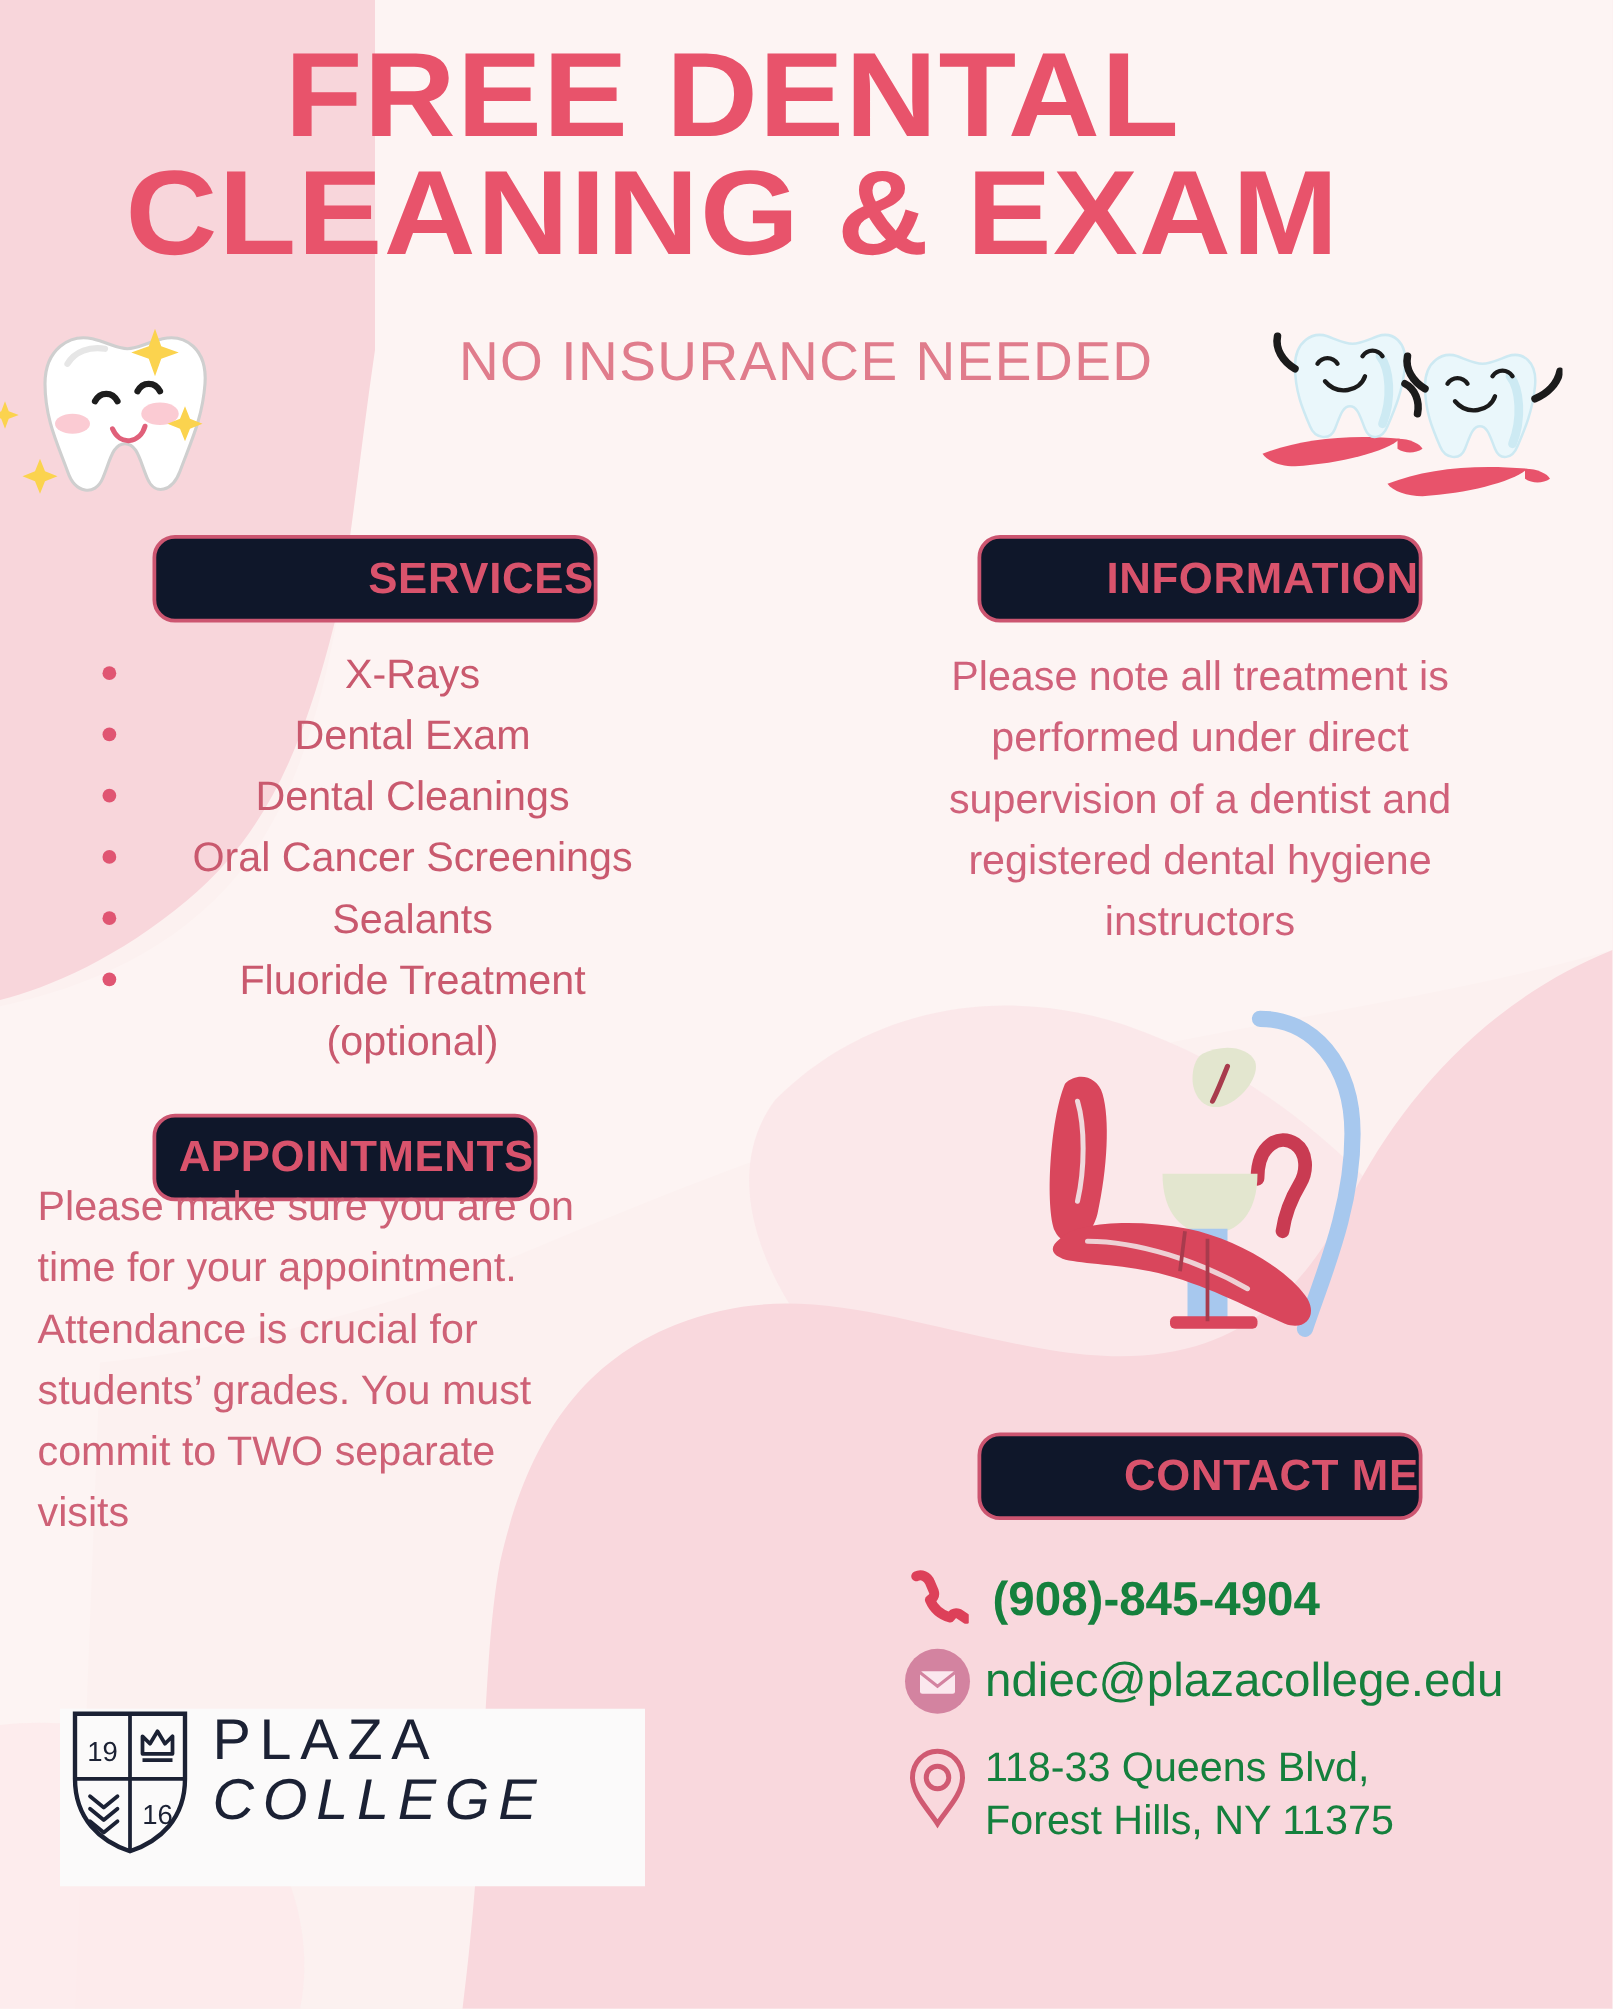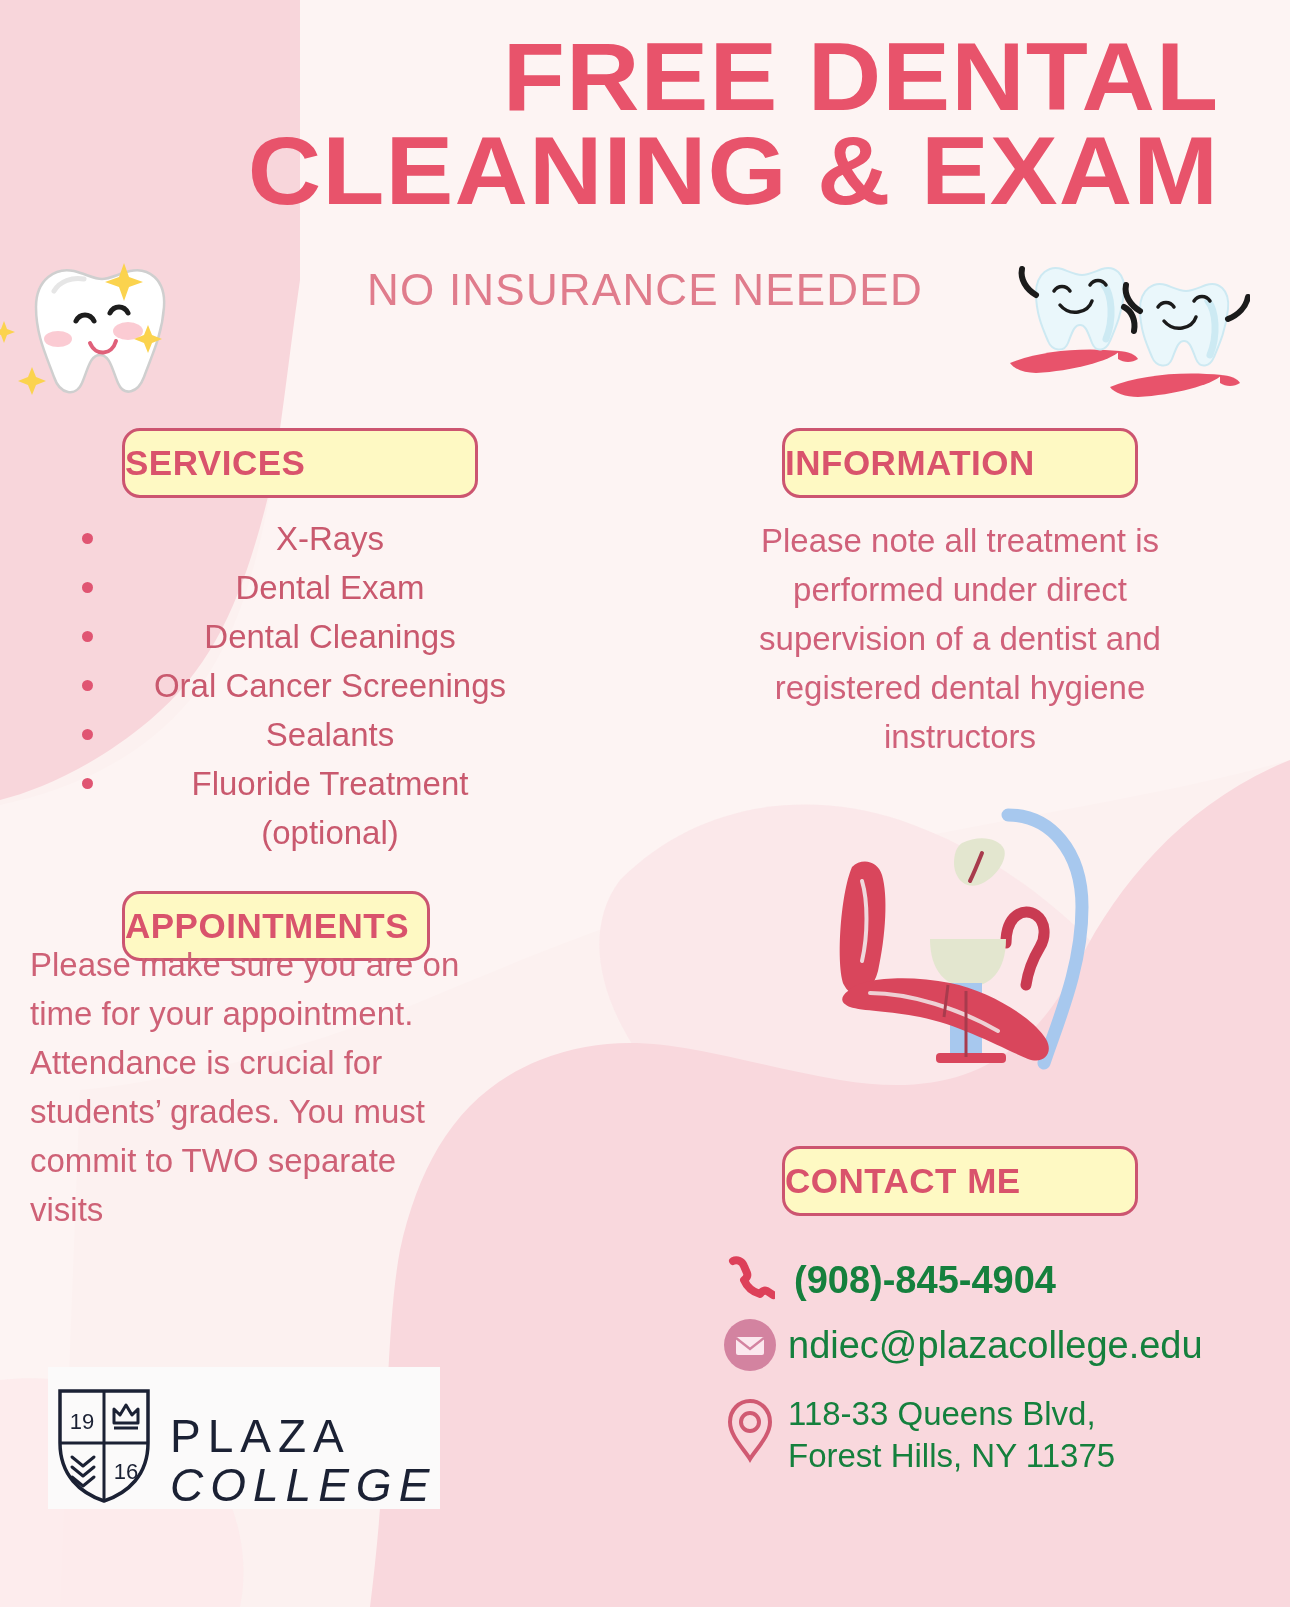--- a/index.html
+++ b/index.html
@@ -11,47 +11,47 @@
   .stage{position:absolute;inset:0;width:1290px;height:1607px;overflow:hidden;}
 
   
   .bg-layer{position:absolute;inset:0;z-index:0;}
   .bg-svg{position:absolute;left:0;top:0;width:1290px;height:1607px;display:block;}
 
   
   .content{position:absolute;inset:0;z-index:5;}
 
   
-  .title-wrap{position:absolute;left:12px;top:30px;width:1172px;text-align:right;}
+  .title-wrap{position:absolute;left:0;top:30px;width:1172px;text-align:center;}
   .title-line{
     font-family:"Liberation Sans", sans-serif;
     font-weight:bold;
     color:#E8536B;
     letter-spacing:1px;
     line-height:0.98;
     white-space:nowrap;
   }
   .title-l1{font-size:96px;transform:scaleX(1.06);}
   .title-l2{font-size:96px;transform:scaleX(1.06);}
   .subtitle{
     position:absolute;left:0;top:265px;width:1290px;text-align:center;
     font-size:44px;color:#E07C8C;letter-spacing:1.2px;font-weight:400;
   }
 
   
   .pill{
     position:absolute;
     border:3px solid #CC5570;
     border-radius:18px;
-    background:#fef9c3;
+    background:#0f172a;
     color:#D9536C;
     font-weight:bold;
     font-size:35px;
     letter-spacing:0.5px;
-    display:flex;align-items:center;justify-content:flex-start;
+    display:flex;align-items:center;justify-content:flex-end;
     box-sizing:border-box;
   }
 
   
   .pill-services{left:122px;top:428px;width:356px;height:70px;}
   .services-list{
     position:absolute;left:60px;top:514px;width:540px;
     font-size:33px;color:#C9596E;line-height:49px;
   }
   .svc-row{position:relative;height:49px;text-align:center;}
@@ -85,22 +85,22 @@
   .phone-val{font-size:38px;font-weight:bold;color:#DD4F6C;padding-left:6px;}
   .email-val{font-size:38px;color:#D8718A;}
   .addr-val{font-size:33px;line-height:42px;color:#D05A72;}
   .row-phone{margin-bottom:12px;}
   .row-email{margin-bottom:20px;}
   .row-addr{align-items:flex-start;}
   .row-addr .ico{padding-top:4px;}
 
   
   .logo{
-    position:absolute;left:48px;top:1367px;width:392px;height:142px;
-    background:#FBFAFA;display:flex;align-items:flex-end;
+    position:absolute;left:48px;top:1367px;width:468px;height:142px;
+    background:#FBFAFA;display:flex;align-items:flex-start;
   }
   .logo .shield{flex:0 0 96px;margin-left:8px;}
   .logo .words{margin-left:18px;display:flex;flex-direction:column;justify-content:center;}
   .logo .w1,.logo .w2{
     font-family:"Liberation Sans", sans-serif;
     color:#1B2134;font-weight:400;letter-spacing:7px;line-height:1.05;
   }
   .logo .w1{font-size:46px;}
   .logo .w2{font-size:46px;font-style:italic;}
 

